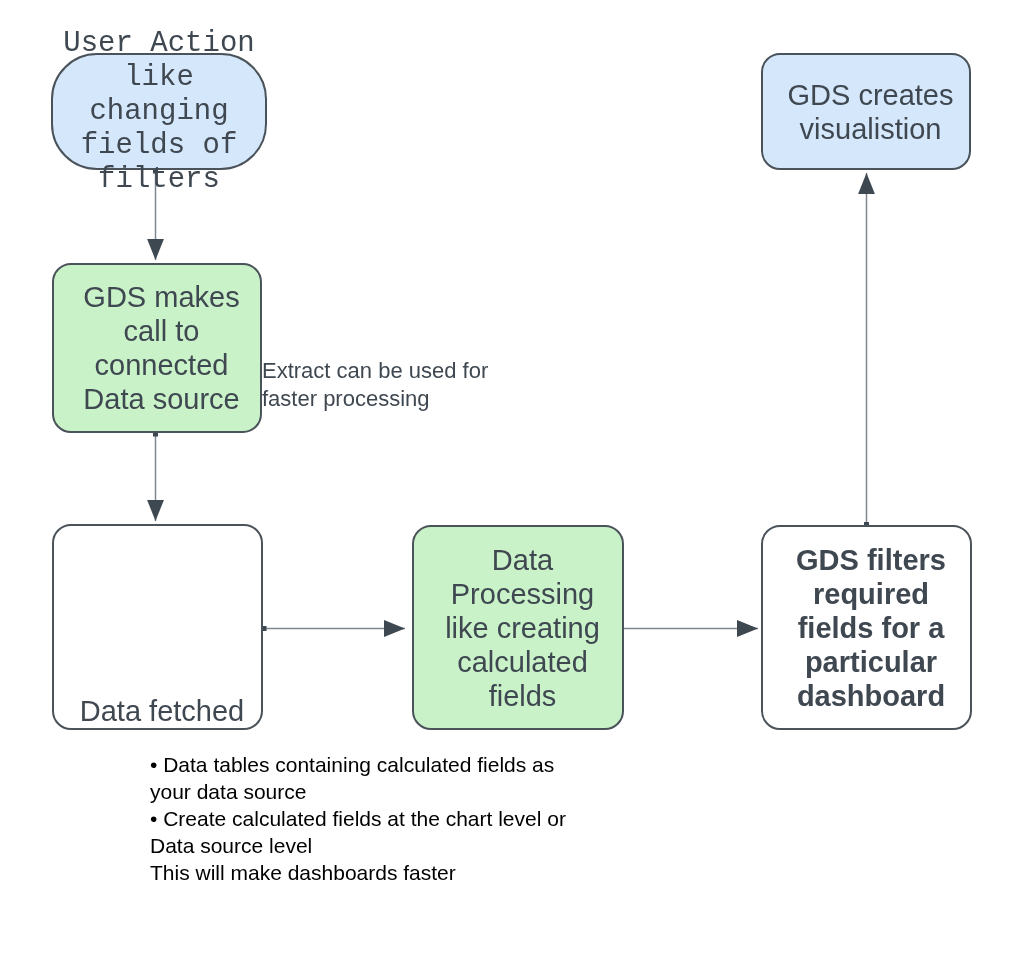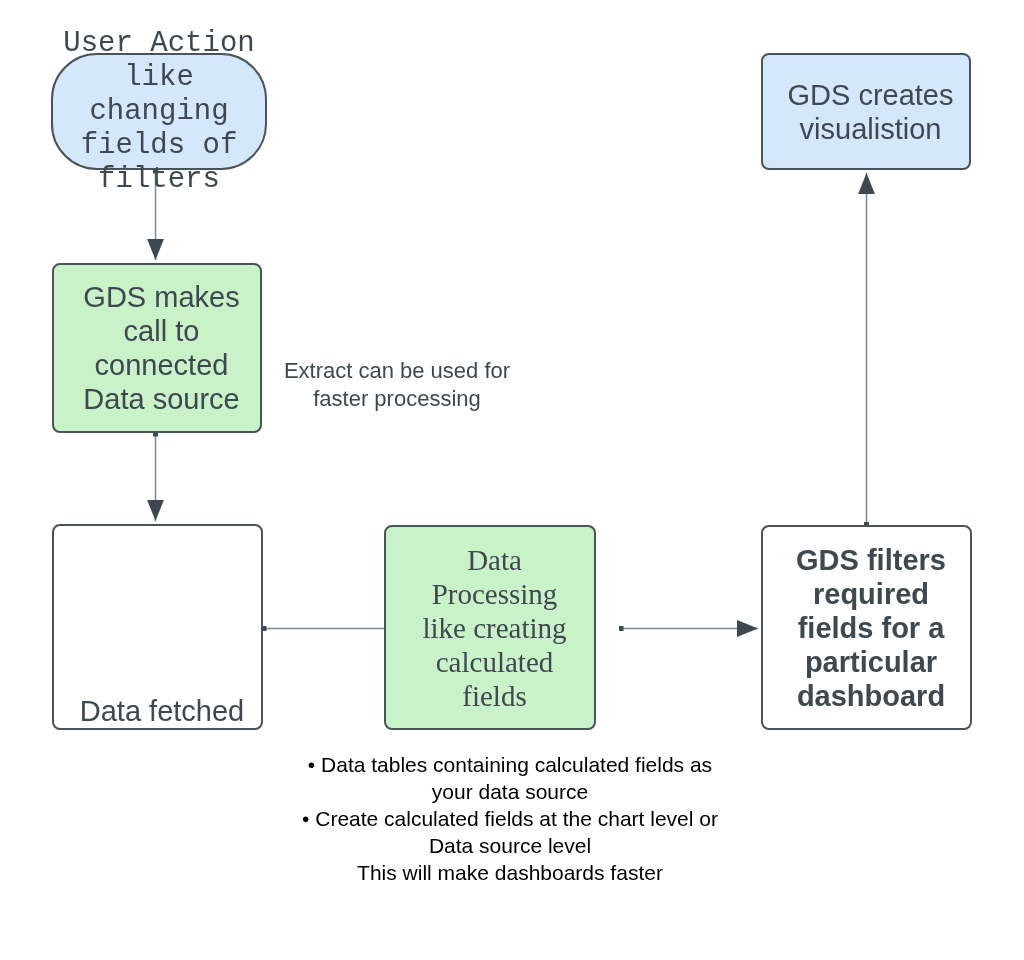--- a/index.html
+++ b/index.html
@@ -30,35 +30,34 @@
     box-sizing: border-box;
     display: flex; align-items: center; justify-content: center;
     text-align: center;
     border: 2px solid var(--border, #4a525a);
     color: var(--box-text, #3f4851);
     font-size: 29px;
     line-height: 34px;
   }
   .node .label { white-space: pre-line; }
   .shape-stadium { border-radius: 46px; }
-  .shape-rounded { border-radius: 8px; padding-left: 9px; }
+  .shape-rounded { border-radius: 19px; padding-left: 9px; }
   .fill-blue  { background: var(--blue-fill,  #d5e7fa); }
   .fill-green { background: var(--green-fill, #c9f2c8); }
   .fill-white { background: var(--white-fill, #ffffff); }
 
   #node-user-action       { left: 51px;  top: 53px;  width: 216px; height: 117px; font-family: Liberation Mono, monospace; }
   #node-gds-call          { left: 52px;  top: 263px; width: 210px; height: 170px; }
   #node-data-fetched      { left: 52px;  top: 524px; width: 211px; height: 206px; align-items: flex-end; }
-  #node-data-processing   { left: 384px; top: 525px; width: 212px; height: 205px; font-family: Liberation Serif, serif; }
+  #node-data-processing   { left: 412px; top: 525px; width: 212px; height: 205px; }
   #node-gds-filters       { left: 761px; top: 525px; width: 211px; height: 205px; font-weight: bold; }
   #node-gds-visualisation { left: 761px; top: 53px;  width: 210px; height: 117px; }
 
   .note {
     position: absolute;
-    text-align: center;
     white-space: pre-line;
   }
   #note-extract {
     left: 262px; top: 357px; width: 270px;
     font-size: 22px; line-height: 28px;
     color: var(--note-text, #3f4851);
   }
   #note-tips {
     left: 150px; top: 751px; width: 720px;
     font-size: 21px; line-height: 27px;

